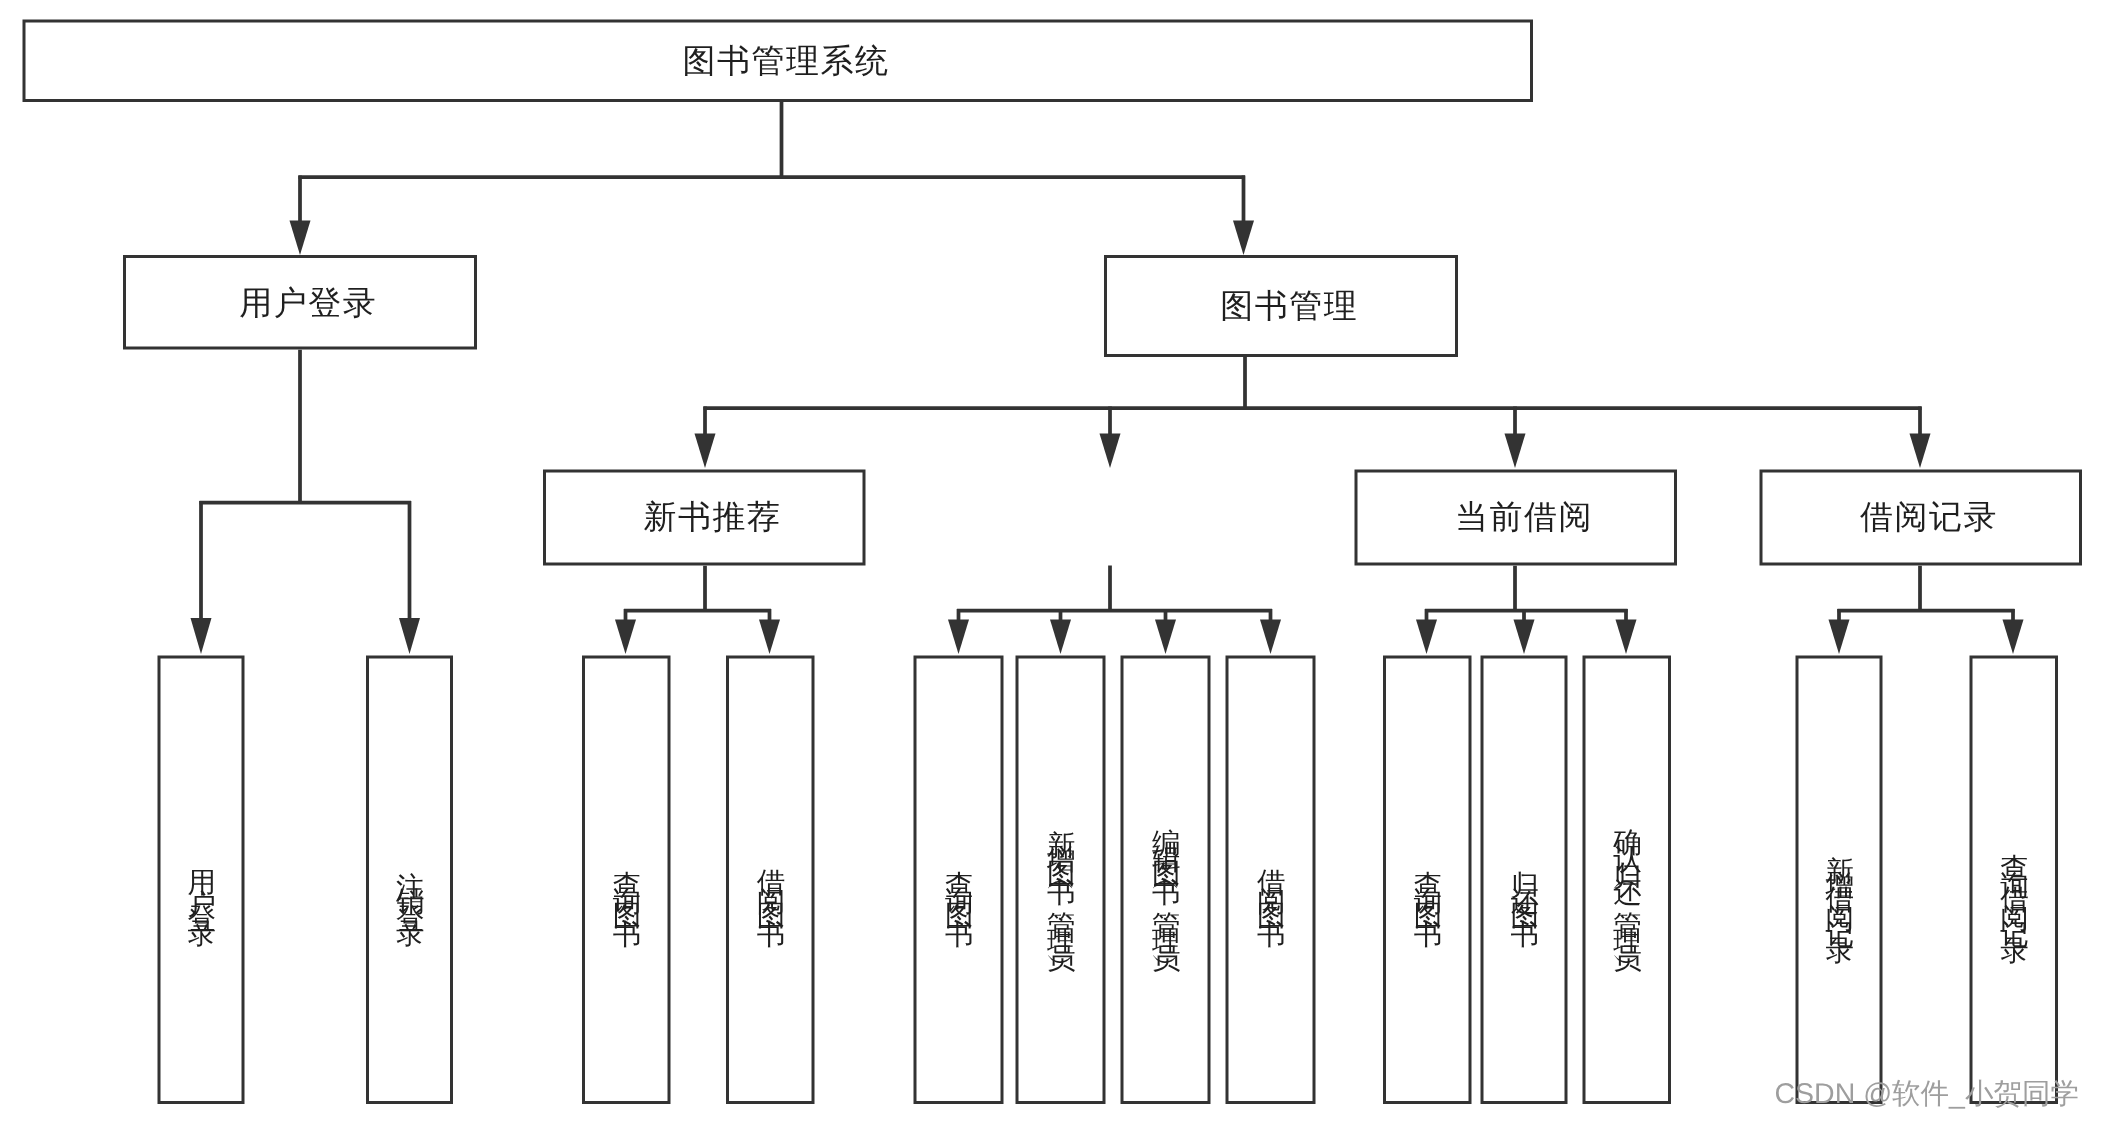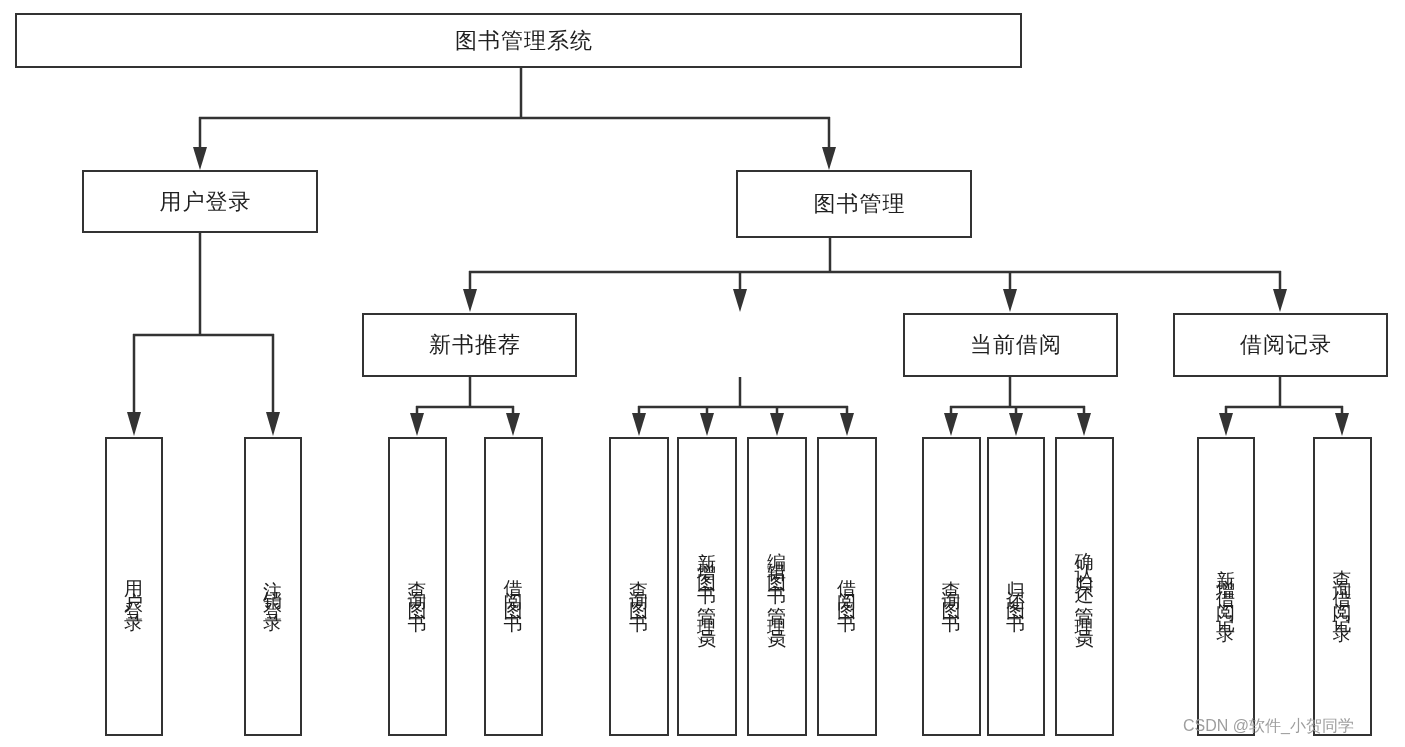--- a/index.html
+++ b/index.html
@@ -35,21 +35,21 @@
     text-orientation: mixed;
     font-size: 19px;
     line-height: 1;
     letter-spacing: 11px;
   }
   .node.v span { display: block; }
   .watermark {
     position: absolute;
     left: 1183px;
     top: 716px;
-    font-size: 16px;
+    font-size: 19px;
     color: #9e9e9e;
     white-space: nowrap;
     z-index: 5;
   }
 </style>
 </head>
 <body>
 
 <div class="canvas">
 

